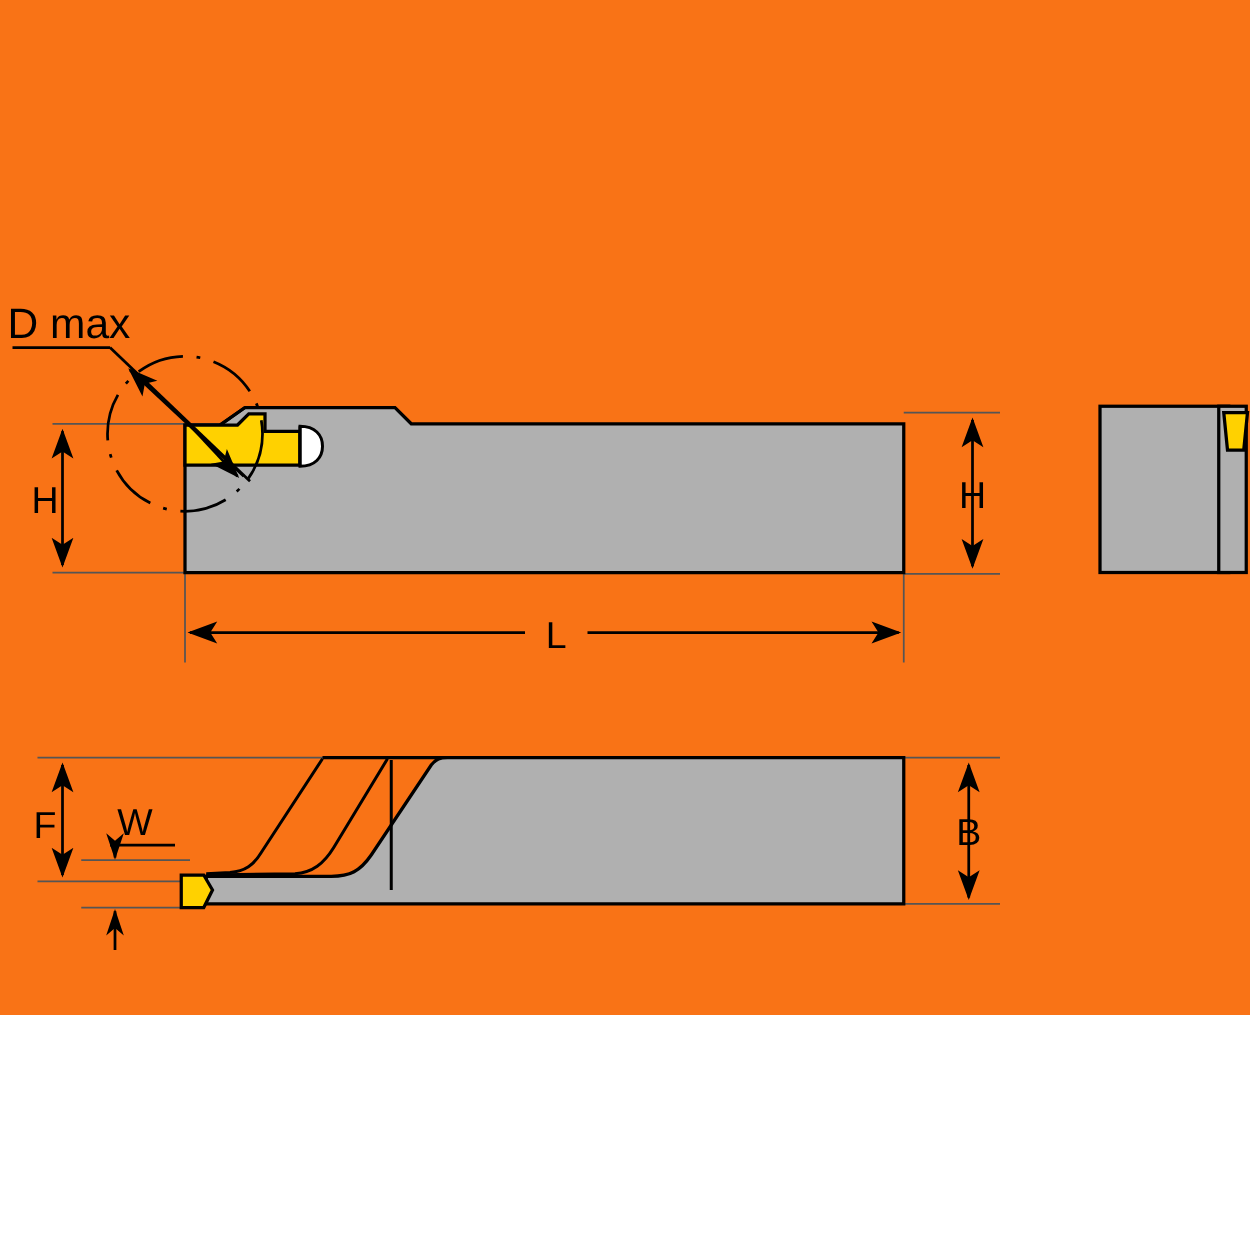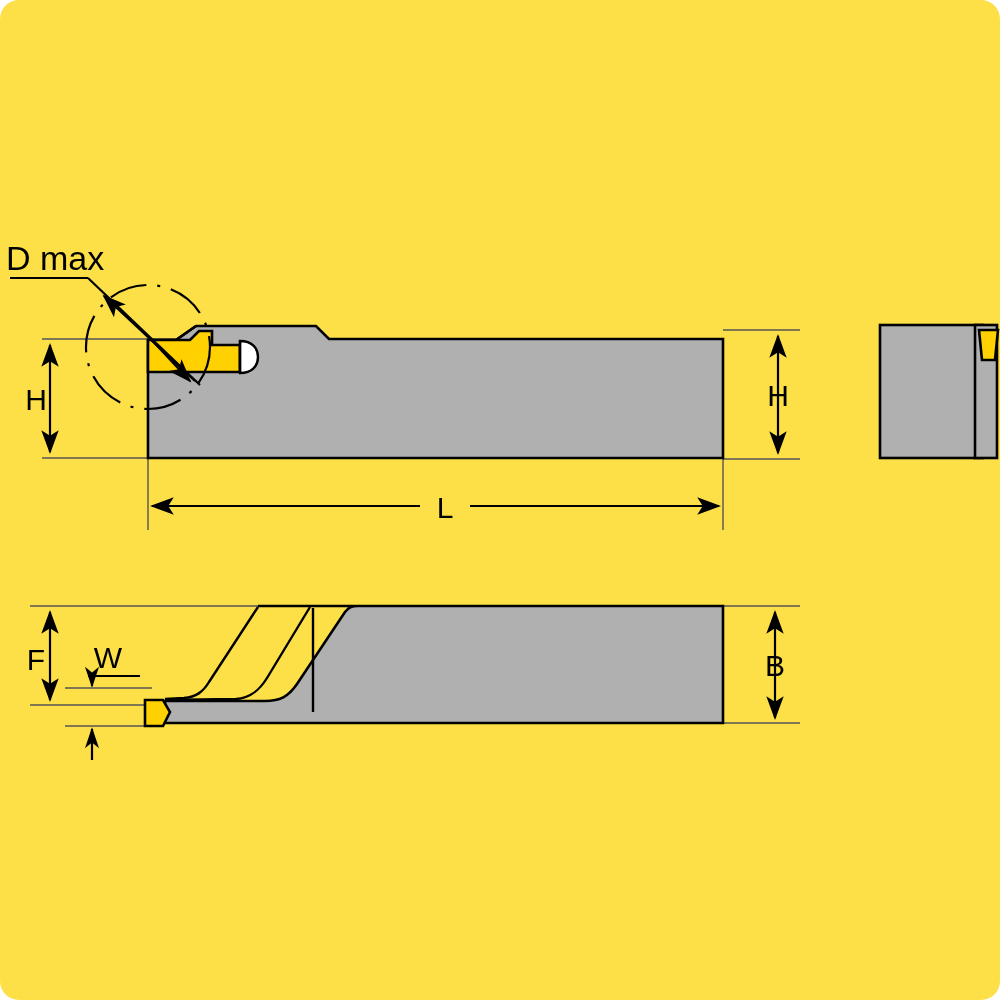--- a/index.html
+++ b/index.html
@@ -9,23 +9,22 @@
   }
   body {
     width: 1000px;
     height: 1000px;
     font-family: "Liberation Sans", sans-serif;
     overflow: hidden;
   }
   #drawing-root {
     position: relative;
     width: 1000px;
-    height: 1000px;
-    background: #fde047;
-    border-radius: 19px;
+    height: 812px;
+    background: #f97316;
   }
   svg#tool-drawing {
     display: block;
     width: 1000px;
     height: 1000px;
   }
   .dim-label {
     font-family: "Liberation Sans", sans-serif;
     font-size: 30px;
     fill: #000000;

